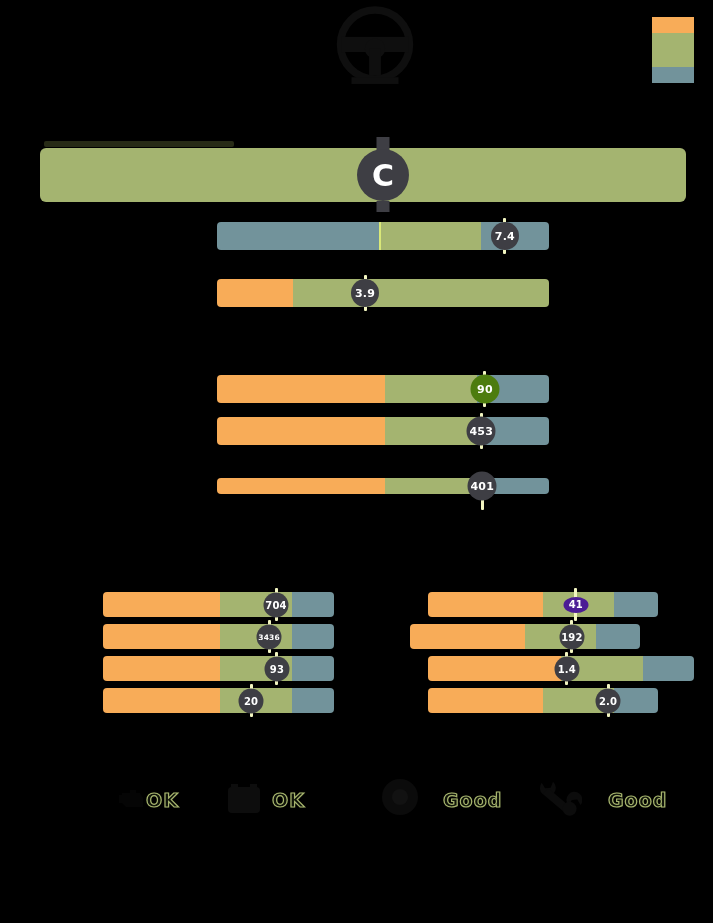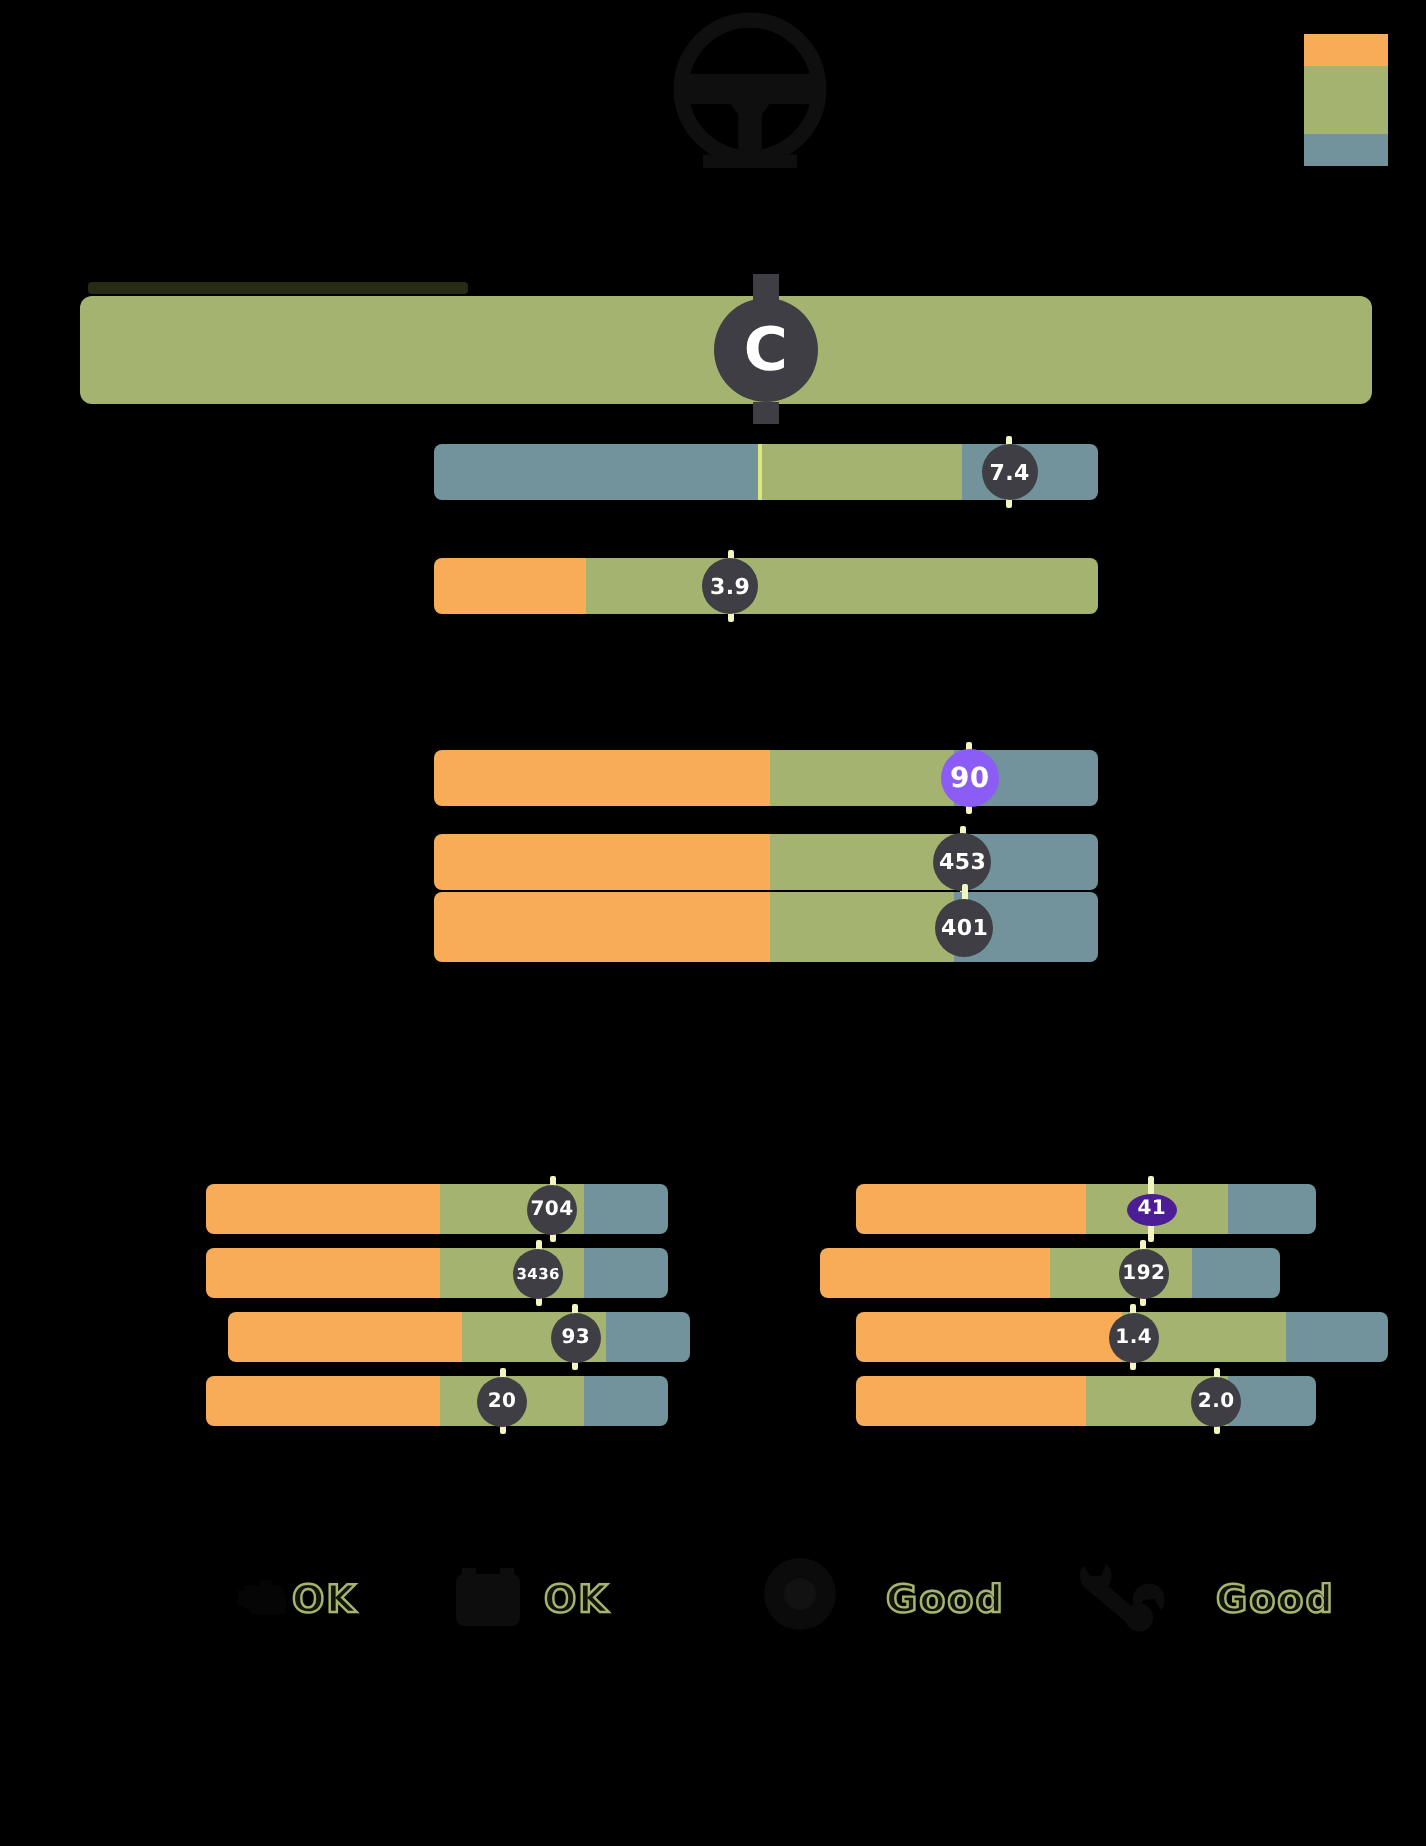--- a/index.html
+++ b/index.html
@@ -90,36 +90,36 @@
           <span>3.9</span>
         </div>
       </div>
       <div class="bar-wrap" style="left: 217px; top: 375px; width: 332px; height: 28px;">
         <div class="bar-track" style="border-radius: 4px;">
           <div class="seg" style="left: 0%; width: 50.5%; background: rgb(248, 172, 88);"></div>
           <div class="seg" style="left: 50.5%; width: 27.9%; background: rgb(164, 180, 112);"></div>
           <div class="seg" style="left: 78.4%; width: 21.6%; background: rgb(114, 147, 155);"></div>
         </div>
         <div class="marker-line" style="left: calc(80.7% - 1.5px); top: -4px; height: 36px; background: rgb(242, 245, 192);"></div>
-        <div class="badge" style="left: 80.7%; width: 29px; height: 29px; font-size: 14px; background: #8b5cf6;">
+        <div class="badge" style="left: 80.7%; width: 29px; height: 29px; font-size: 11px; background: #4d7c0f;">
           <span>90</span>
         </div>
       </div>
       <div class="bar-wrap" style="left: 217px; top: 416.5px; width: 332px; height: 28px;">
         <div class="bar-track" style="border-radius: 4px;">
           <div class="seg" style="left: 0%; width: 50.5%; background: rgb(248, 172, 88);"></div>
           <div class="seg" style="left: 50.5%; width: 27.9%; background: rgb(164, 180, 112);"></div>
           <div class="seg" style="left: 78.4%; width: 21.6%; background: rgb(114, 147, 155);"></div>
         </div>
         <div class="marker-line" style="left: calc(79.6% - 1.5px); top: -4px; height: 36px; background: rgb(242, 245, 192);"></div>
         <div class="badge" style="left: 79.6%; width: 29px; height: 29px; font-size: 11px; background: rgb(62, 62, 68);">
           <span>453</span>
         </div>
       </div>
-      <div class="bar-wrap" style="left: 217px; top: 446px; width: 332px; height: 35px;">
+      <div class="bar-wrap" style="left: 217px; top: 478px; width: 332px; height: 16px;">
         <div class="bar-track" style="border-radius: 4px;">
           <div class="seg" style="left: 0%; width: 50.5%; background: rgb(248, 172, 88);"></div>
           <div class="seg" style="left: 50.5%; width: 27.9%; background: rgb(164, 180, 112);"></div>
           <div class="seg" style="left: 78.4%; width: 21.6%; background: rgb(114, 147, 155);"></div>
         </div>
         <div class="marker-line" style="left: calc(79.9% - 1.5px); top: -4px; height: 36px; background: rgb(242, 245, 192);"></div>
         <div class="badge" style="left: 79.9%; width: 29px; height: 29px; font-size: 11px; background: rgb(62, 62, 68);">
           <span>401</span>
         </div>
       </div>
@@ -138,21 +138,21 @@
         <div class="bar-track" style="border-radius: 4px;">
           <div class="seg" style="left: 0%; width: 50.6%; background: rgb(248, 172, 88);"></div>
           <div class="seg" style="left: 50.6%; width: 31.2%; background: rgb(164, 180, 112);"></div>
           <div class="seg" style="left: 81.8%; width: 18.2%; background: rgb(114, 147, 155);"></div>
         </div>
         <div class="marker-line" style="left: calc(71.9% - 1.5px); top: -4px; height: 33px; background: rgb(242, 245, 192);"></div>
         <div class="badge" style="left: 71.9%; width: 25px; height: 25px; font-size: 7.5px; background: rgb(62, 62, 68);">
           <span>3436</span>
         </div>
       </div>
-      <div class="bar-wrap" style="left: 103px; top: 656px; width: 231px; height: 25px; margin-left: 11px;">
+      <div class="bar-wrap" style="left: 103px; top: 656px; width: 231px; height: 25px;">
         <div class="bar-track" style="border-radius: 4px;">
           <div class="seg" style="left: 0%; width: 50.6%; background: rgb(248, 172, 88);"></div>
           <div class="seg" style="left: 50.6%; width: 31.2%; background: rgb(164, 180, 112);"></div>
           <div class="seg" style="left: 81.8%; width: 18.2%; background: rgb(114, 147, 155);"></div>
         </div>
         <div class="marker-line" style="left: calc(75.3% - 1.5px); top: -4px; height: 33px; background: rgb(242, 245, 192);"></div>
         <div class="badge" style="left: 75.3%; width: 25px; height: 25px; font-size: 10px; background: rgb(62, 62, 68);">
           <span>93</span>
         </div>
       </div>

